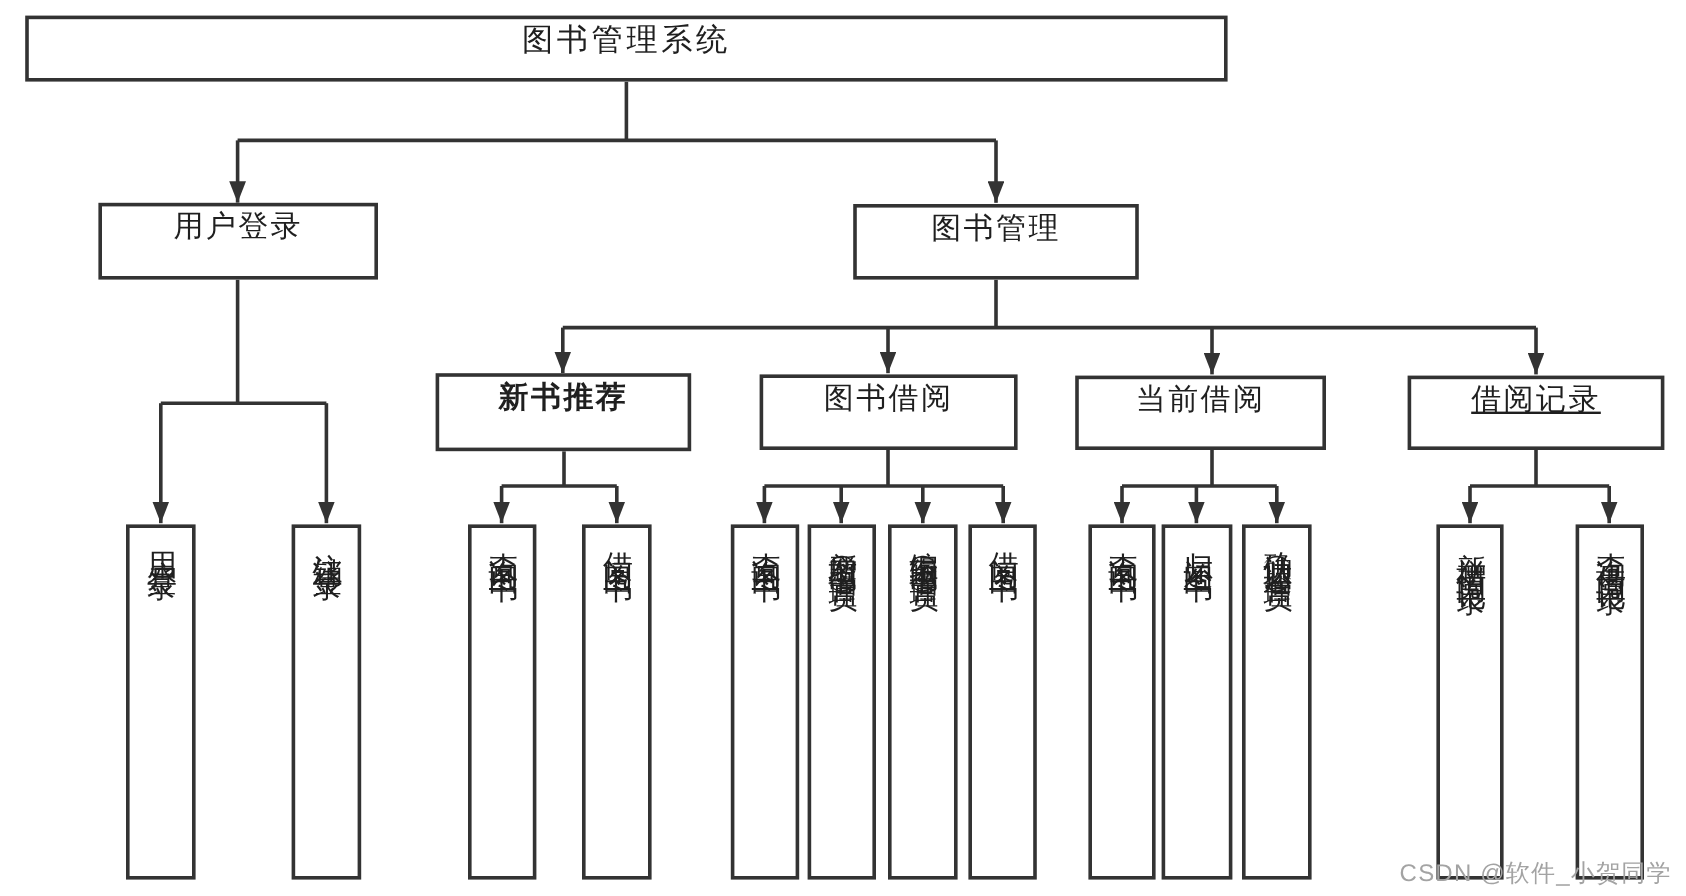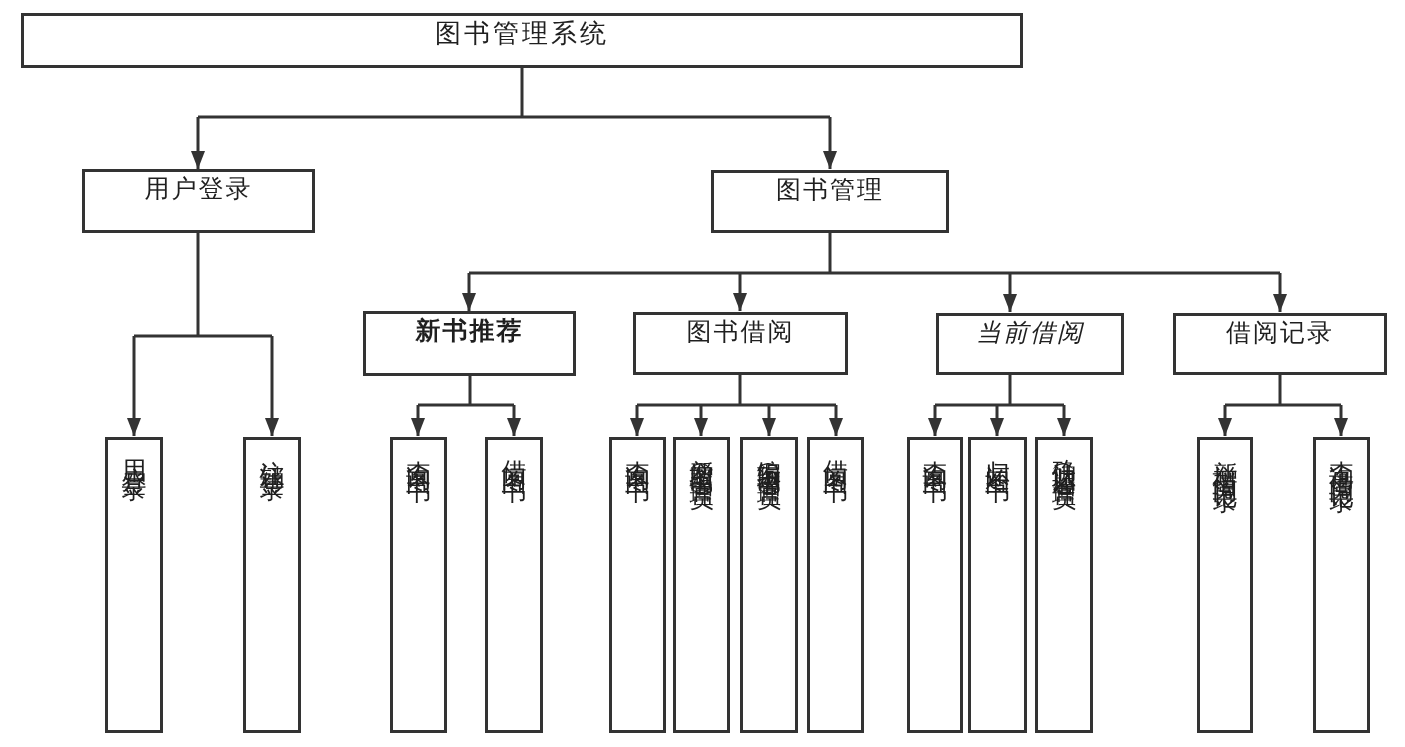--- a/index.html
+++ b/index.html
@@ -138,24 +138,24 @@
   <div class="box" style="left:711px; top:170px; width:238px; height:63px;">
     <span class="h-label">图书管理</span>
   </div>
 
   <div class="box" style="left:363px; top:311px; width:213px; height:65px;font-weight:bold;">
     <span class="h-label">新书推荐</span>
   </div>
   <div class="box" style="left:633px; top:312px; width:215px; height:63px;">
     <span class="h-label">图书借阅</span>
   </div>
-  <div class="box" style="left:936px; top:313px; width:188px; height:62px;font-style:italic;">
+  <div class="box" style="left:896px; top:313px; width:209px; height:62px;">
     <span class="h-label">当前借阅</span>
   </div>
-  <div class="box" style="left:1173px; top:313px; width:214px; height:62px;">
+  <div class="box" style="left:1173px; top:313px; width:214px; height:62px;text-decoration:underline;">
     <span class="h-label">借阅记录</span>
   </div>
 
   <div class="box" style="left:105px; top:437px; width:58px; height:296px;">
     <span class="v-label">用户登录</span>
   </div>
   <div class="box" style="left:243px; top:437px; width:58px; height:296px;">
     <span class="v-label">注销登录</span>
   </div>
 
@@ -189,14 +189,15 @@
     <span class="v-label long">确认归还（管理员）</span>
   </div>
 
   <div class="box" style="left:1197px; top:437px; width:56px; height:296px;">
     <span class="v-label">新增借阅记录</span>
   </div>
   <div class="box" style="left:1313px; top:437px; width:57px; height:296px;">
     <span class="v-label">查询借阅记录</span>
   </div>
 
+  <div id="watermark">CSDN @软件_小贺同学</div>
 
 </div>
 
 </body></html>

